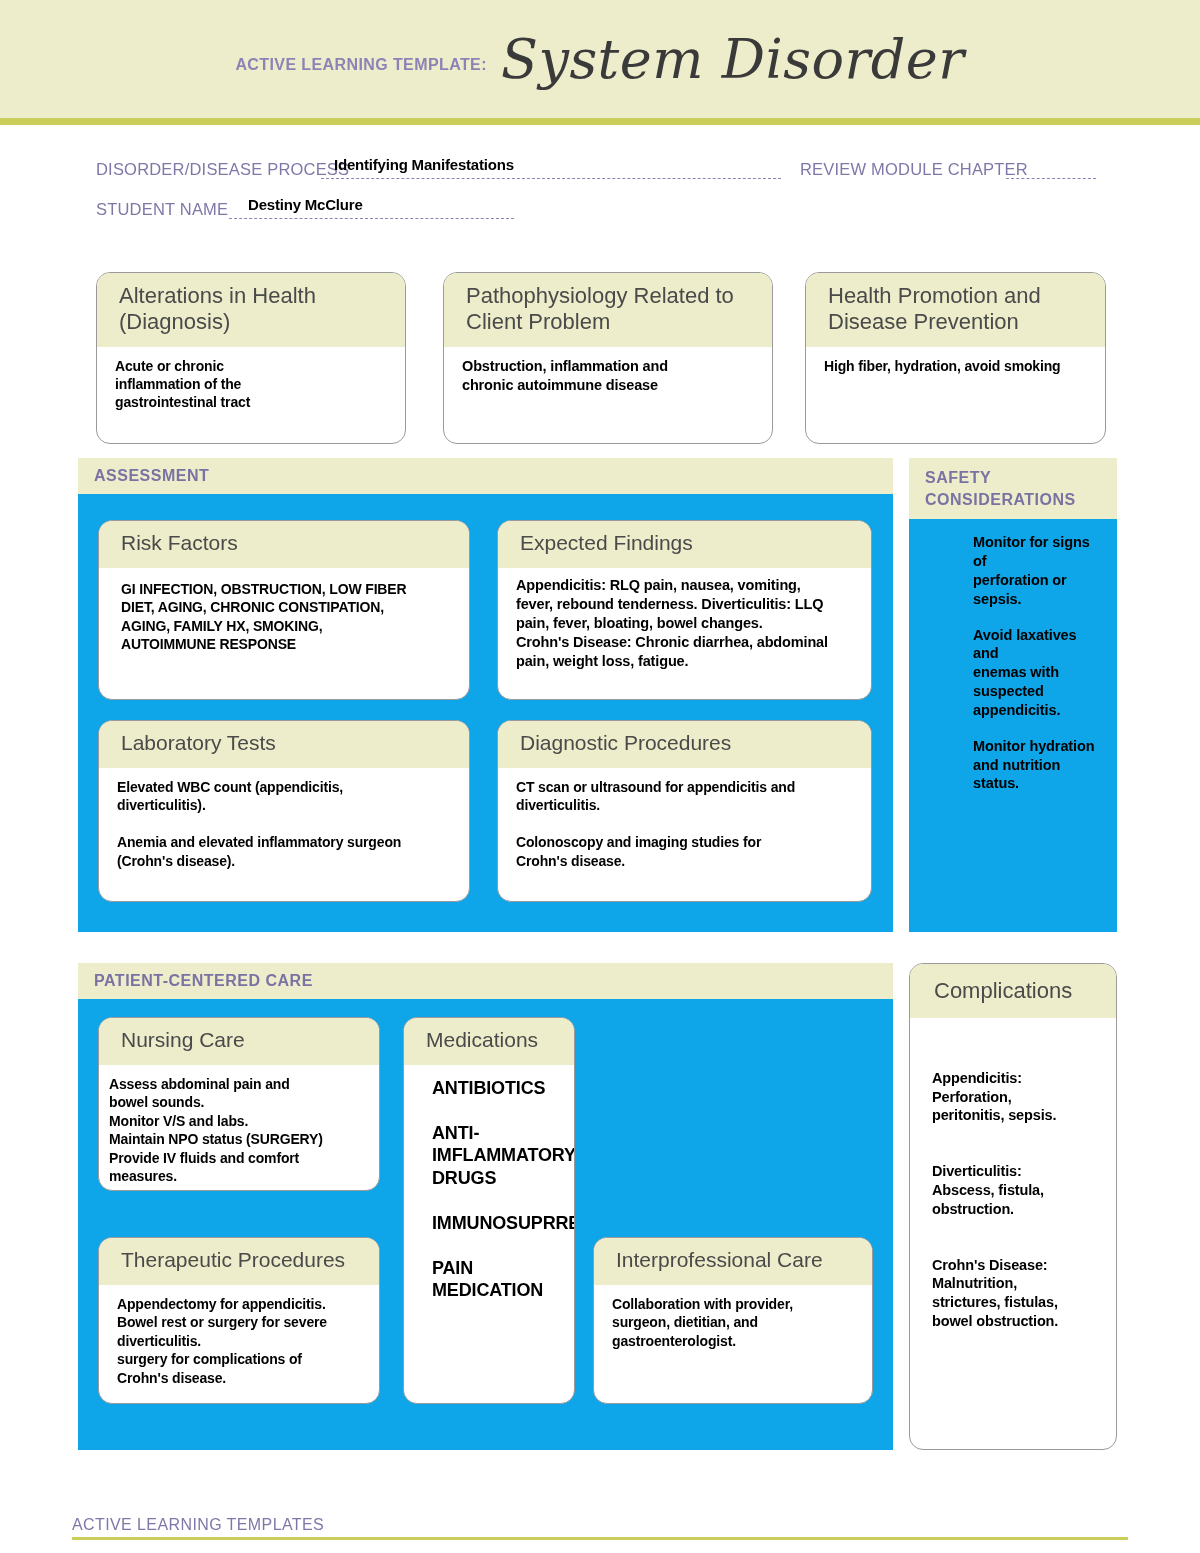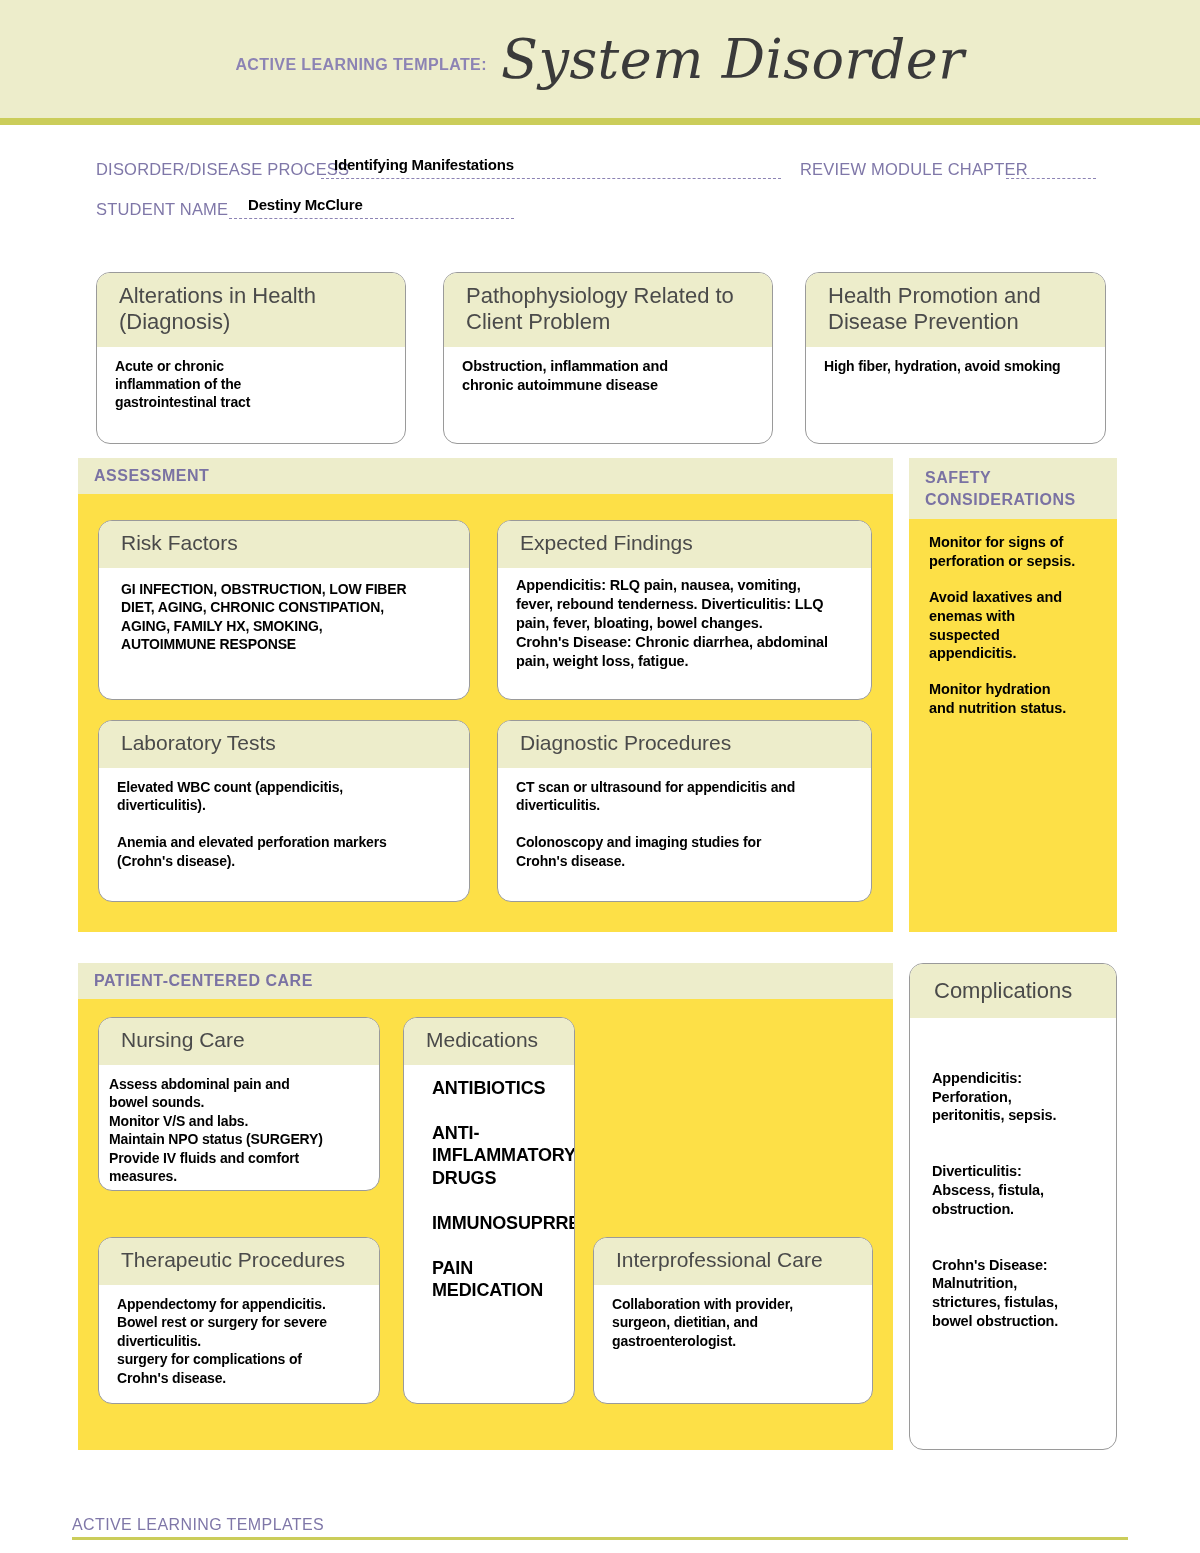--- a/index.html
+++ b/index.html
@@ -62,30 +62,30 @@
   }
   .card-head.small{font-size:21px;}
   .card-body{
     padding:10px 16px 8px 18px;color:#000;font-weight:bold;
     font-size:14px;line-height:1.32;letter-spacing:-.15px;white-space:pre-line;
   }
   .card-body.big{font-size:14px;line-height:1.3;}
   .card-body.mid{font-size:14.5px;}
 
   
-  .panel{position:absolute;background:#fde047;}
+  .panel{position:absolute;background:#0ea5e9;}
   .band{
     background:#EDEDCB;color:#7A72A3;font-weight:bold;
     font-size:16px;letter-spacing:.5px;
     padding:9px 0 9px 16px;box-sizing:border-box;
   }
 
   .sc-text{
     padding:14px 14px 0 20px;color:#000;font-weight:bold;
-    font-size:14.5px;line-height:1.3;letter-spacing:-.1px;
+    font-size:14.5px;line-height:1.3;letter-spacing:-.1px;margin-left:44px;
   }
   .sc-text p{margin:0 0 17px 0;white-space:pre-line;}
 
   .footer{
     position:absolute;left:72px;top:1516px;width:1060px;
   }
   .footer-txt{color:#7F77A8;font-size:16px;letter-spacing:.4px;}
   .footer-rule{margin-top:3px;height:3px;background:#CBCD5A;width:1056px;}
 </style>
 </head>
@@ -157,21 +157,21 @@
 pain, fever, bloating, bowel changes.
 Crohn's Disease: Chronic diarrhea, abdominal
 pain, weight loss, fatigue.</div>
   </div>
 
   <div class="card" style="left:20px;top:262px;width:372px;height:182px;">
     <div class="card-head small">Laboratory Tests</div>
     <div class="card-body" style="padding-left:18px;padding-top:10px;">Elevated WBC count (appendicitis,
 diverticulitis).
 
-Anemia and elevated perforation markers
+Anemia and elevated inflammatory surgeon
 (Crohn's disease).</div>
   </div>
 
   <div class="card" style="left:419px;top:262px;width:375px;height:182px;">
     <div class="card-head small">Diagnostic Procedures</div>
     <div class="card-body" style="padding-left:18px;padding-top:10px;">CT scan or ultrasound for appendicitis and
 diverticulitis.
 
 Colonoscopy and imaging studies for
 Crohn's disease.</div>

